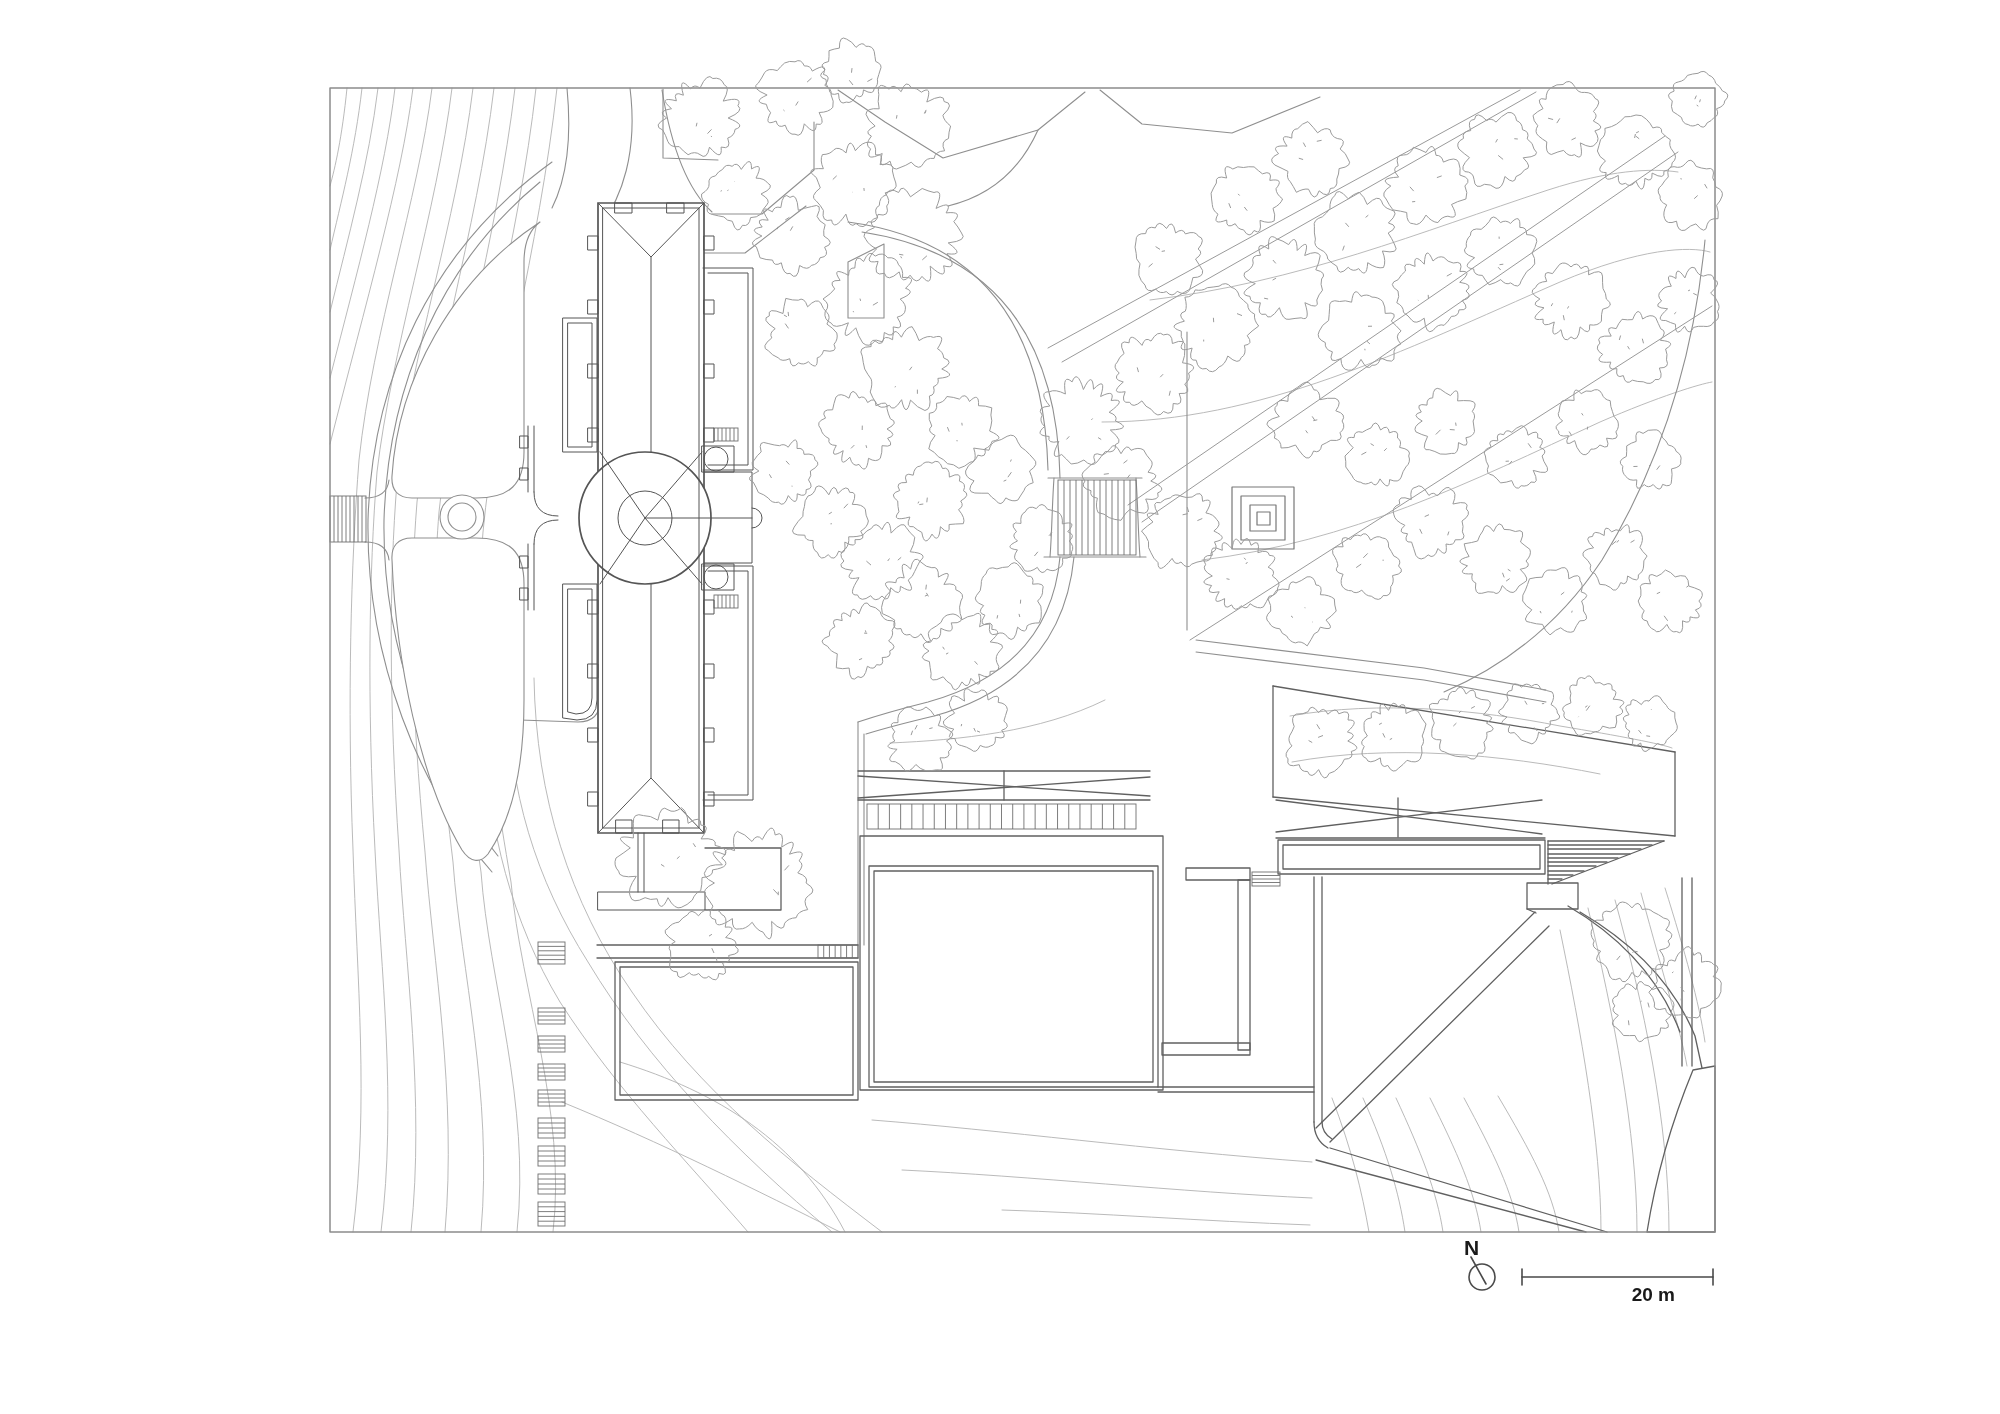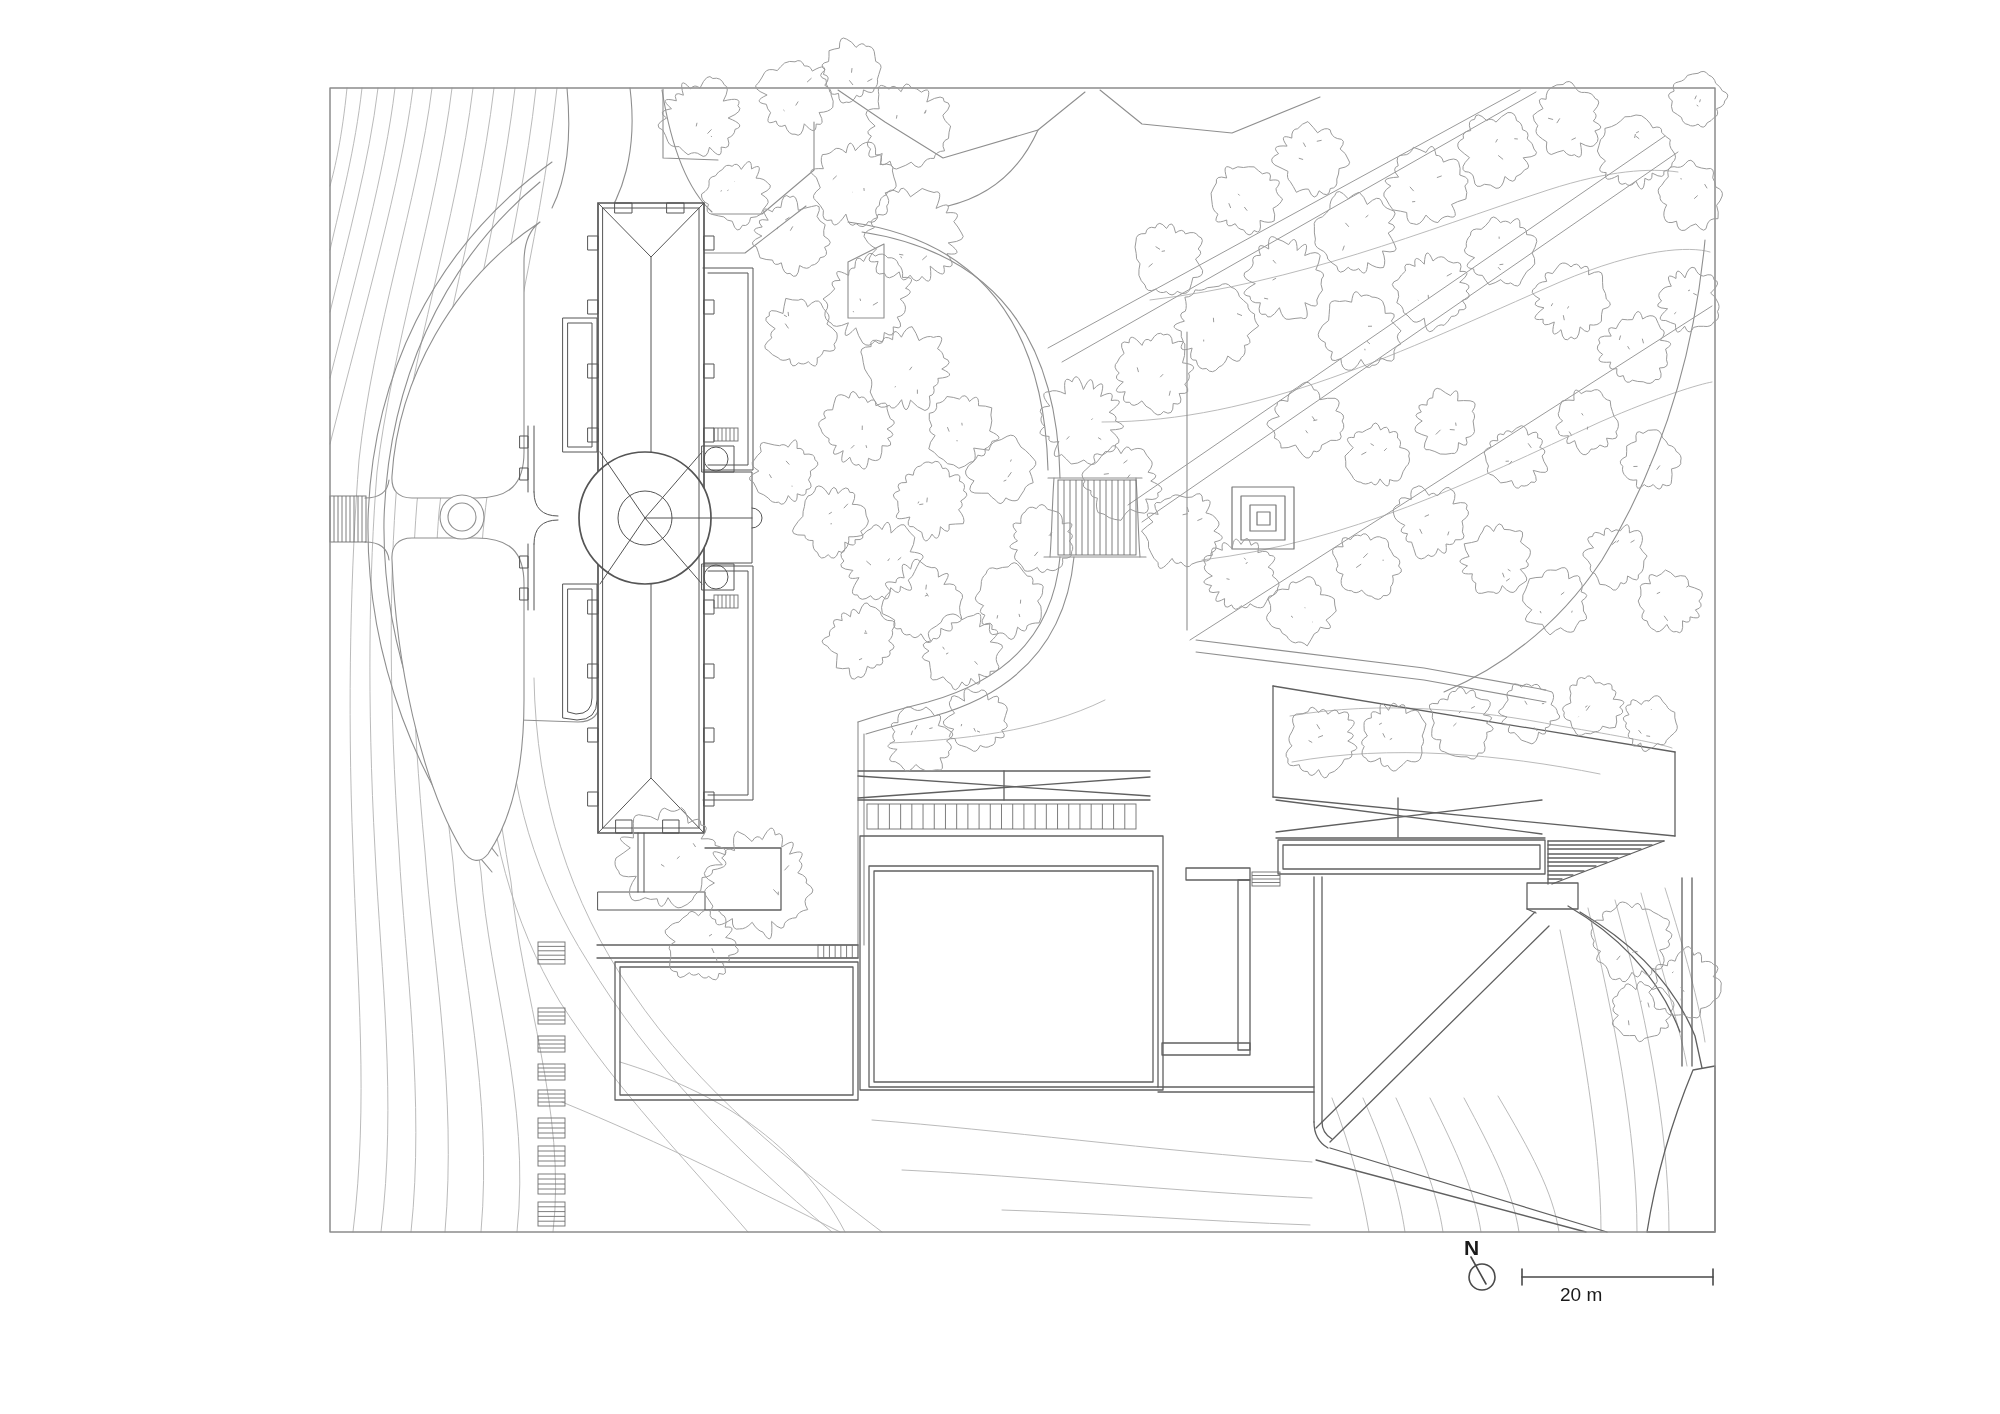--- a/index.html
+++ b/index.html
@@ -1,21 +1,21 @@
 <!DOCTYPE html>
 <html><head>
 <meta charset="utf-8">
 <style>
   html,body{margin:0;padding:0;background:#ffffff;}
   .page{position:relative;width:2000px;height:1414px;background:#ffffff;overflow:hidden;
         font-family:"Liberation Sans", sans-serif;}
   .plan-svg{position:absolute;left:0;top:0;width:2000px;height:1414px;}
   .north-label{position:absolute;left:1464px;top:1236px;font-size:21px;font-weight:bold;color:#1a1a1a;}
-  .scale-label{position:absolute;left:1560px;top:1284px;width:115px;text-align:left;
-               font-size:19px;font-weight:normal;color:#1a1a1a;}
+  .scale-label{position:absolute;left:1560px;top:1284px;width:115px;text-align:right;
+               font-size:19px;font-weight:bold;color:#1a1a1a;}
 </style>
 </head>
 <body>
 
 <div class="page">
   <svg id="plan-svg" class="plan-svg" xmlns="http://www.w3.org/2000/svg" viewBox="0 0 2000 1414">
       <g stroke="#b2b2b2" fill="none" stroke-width="0.9" stroke-linejoin="round" stroke-linecap="round">
         <path d="M347,88 C342,138 335,168 330,186"></path>
         <path d="M362,88 C355,150 341,202 330,250"></path>
         <path d="M378,88 C369,162 348,238 330,312"></path>

